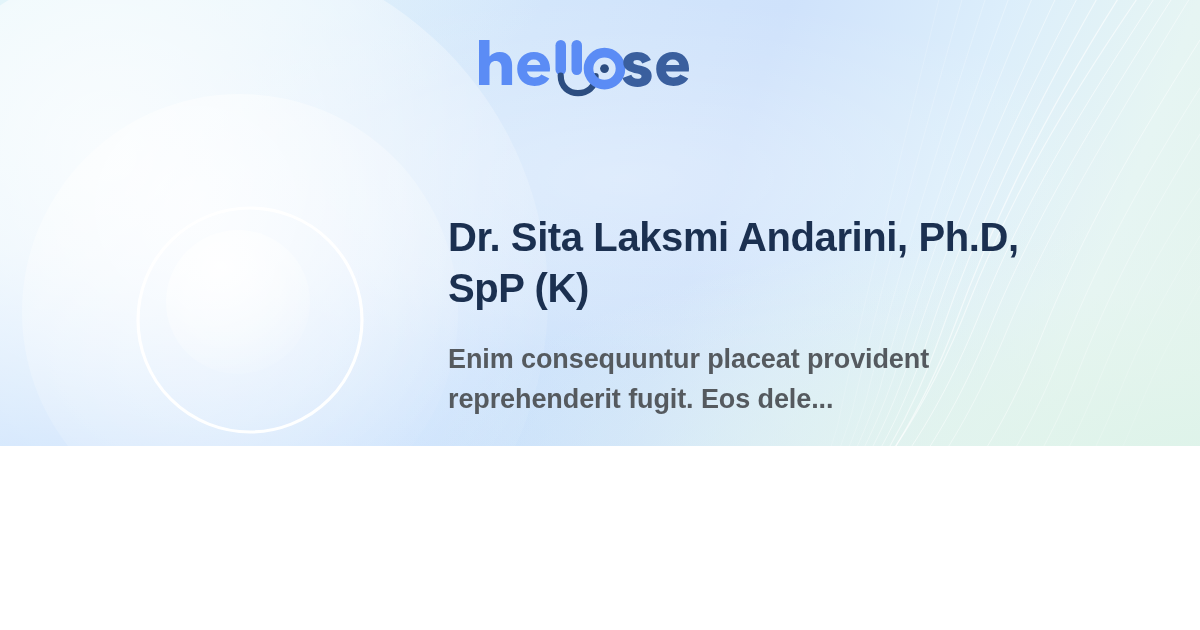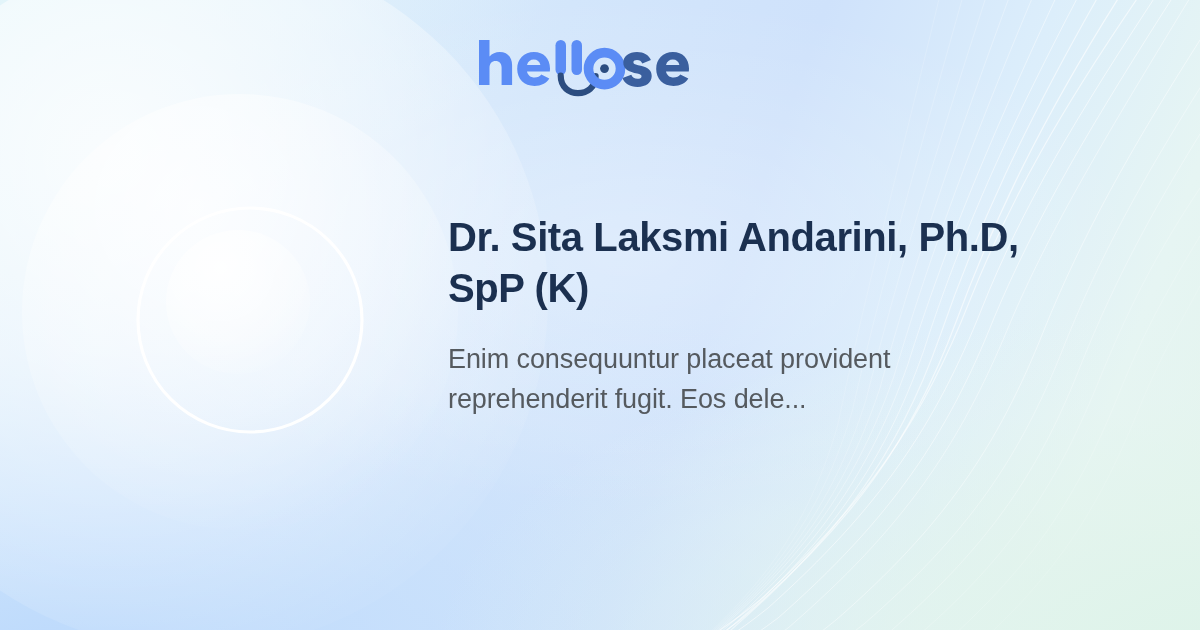--- a/index.html
+++ b/index.html
@@ -3,21 +3,21 @@
 <meta charset="utf-8">
 <style>
   html, body {
     margin: 0;
     padding: 0;
     background: #ffffff;
   }
   #og-card {
     position: relative;
     width: 1200px;
-    height: 630px;
+    height: 446px;
     overflow: hidden;
     font-family: "Liberation Sans", sans-serif;
     background: #f0abfc;
   }
 
   
   .bg-base {
     position: absolute;
     inset: 0;
     background:
@@ -102,21 +102,21 @@
     font-weight: 700;
     letter-spacing: -0.4px;
     color: #1b3050;
   }
   .subtitle {
     margin: 0;
     padding-top: 26px;
     font-family: "Liberation Sans", sans-serif;
     font-size: 27px;
     line-height: 1.46;
-    font-weight: 400;
+    font-weight: 700;
     letter-spacing: -0.1px;
     color: #555a5f;
   }
 </style>
 </head>
 <body>
 
 <div id="og-card">
 
   <div class="bg-base"></div>

